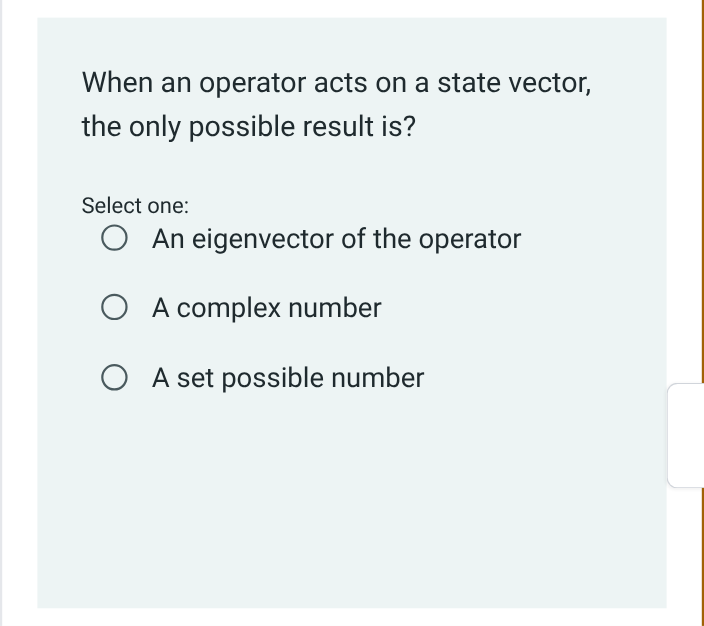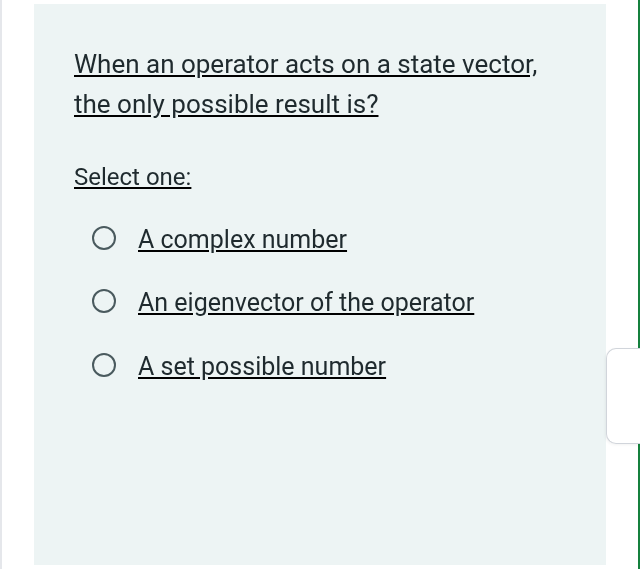--- a/index.html
+++ b/index.html
@@ -3,43 +3,41 @@
 <meta charset="utf-8">
 <style>
   * { box-sizing: border-box; margin: 0; padding: 0; }
   html, body { width: 640px; height: 569px; }
   body {
     font-family: -apple-system, BlinkMacSystemFont, "Segoe UI", Roboto, "Helvetica Neue", Arial, sans-serif;
     background: #ffffff;
     position: relative;
   }
   .outer {
-    padding: 4px 8px;
+    padding: 16px 8px;
     height: 100%;
     border-left: 2px solid #e5e7eb;
-    border-right: 2px solid #15803d;
-    text-decoration: underline;
+    border-right: 2px solid #a16207;
   }
   .card {
     background: #edf4f4;
     margin: 0 24px;
     padding: 40px 40px 50px 40px;
     height: 100%;
   }
   .question {
     font-size: 26px;
     line-height: 1.55;
     color: #1f2a2e;
     margin-bottom: 38px;
     font-weight: 400;
   }
   .instruction {
-    font-size: 24px;
+    font-size: 20px;
     color: #1f2a2e;
-    margin-bottom: 30px;
     font-weight: 400;
   }
   .options {
     padding-left: 18px;
   }
   .option {
     display: flex;
     align-items: flex-start;
     gap: 22px;
     margin-bottom: 26px;
@@ -78,26 +76,26 @@
 <body>
 
 <div class="outer">
   <div class="card">
     <div class="question">When an operator acts on a state vector, the only possible result is?</div>
     <div class="instruction">Select one:</div>
     <div class="options">
 
       <label class="option">
         <span class="radio"></span>
-        <span class="option-label">A complex number</span>
+        <span class="option-label">An eigenvector of the operator</span>
       </label>
 
       <label class="option">
         <span class="radio"></span>
-        <span class="option-label">An eigenvector of the operator</span>
+        <span class="option-label">A complex number</span>
       </label>
 
 
       <label class="option">
         <span class="radio"></span>
         <span class="option-label">A set possible number</span>
       </label>
 
     </div>
   </div>

